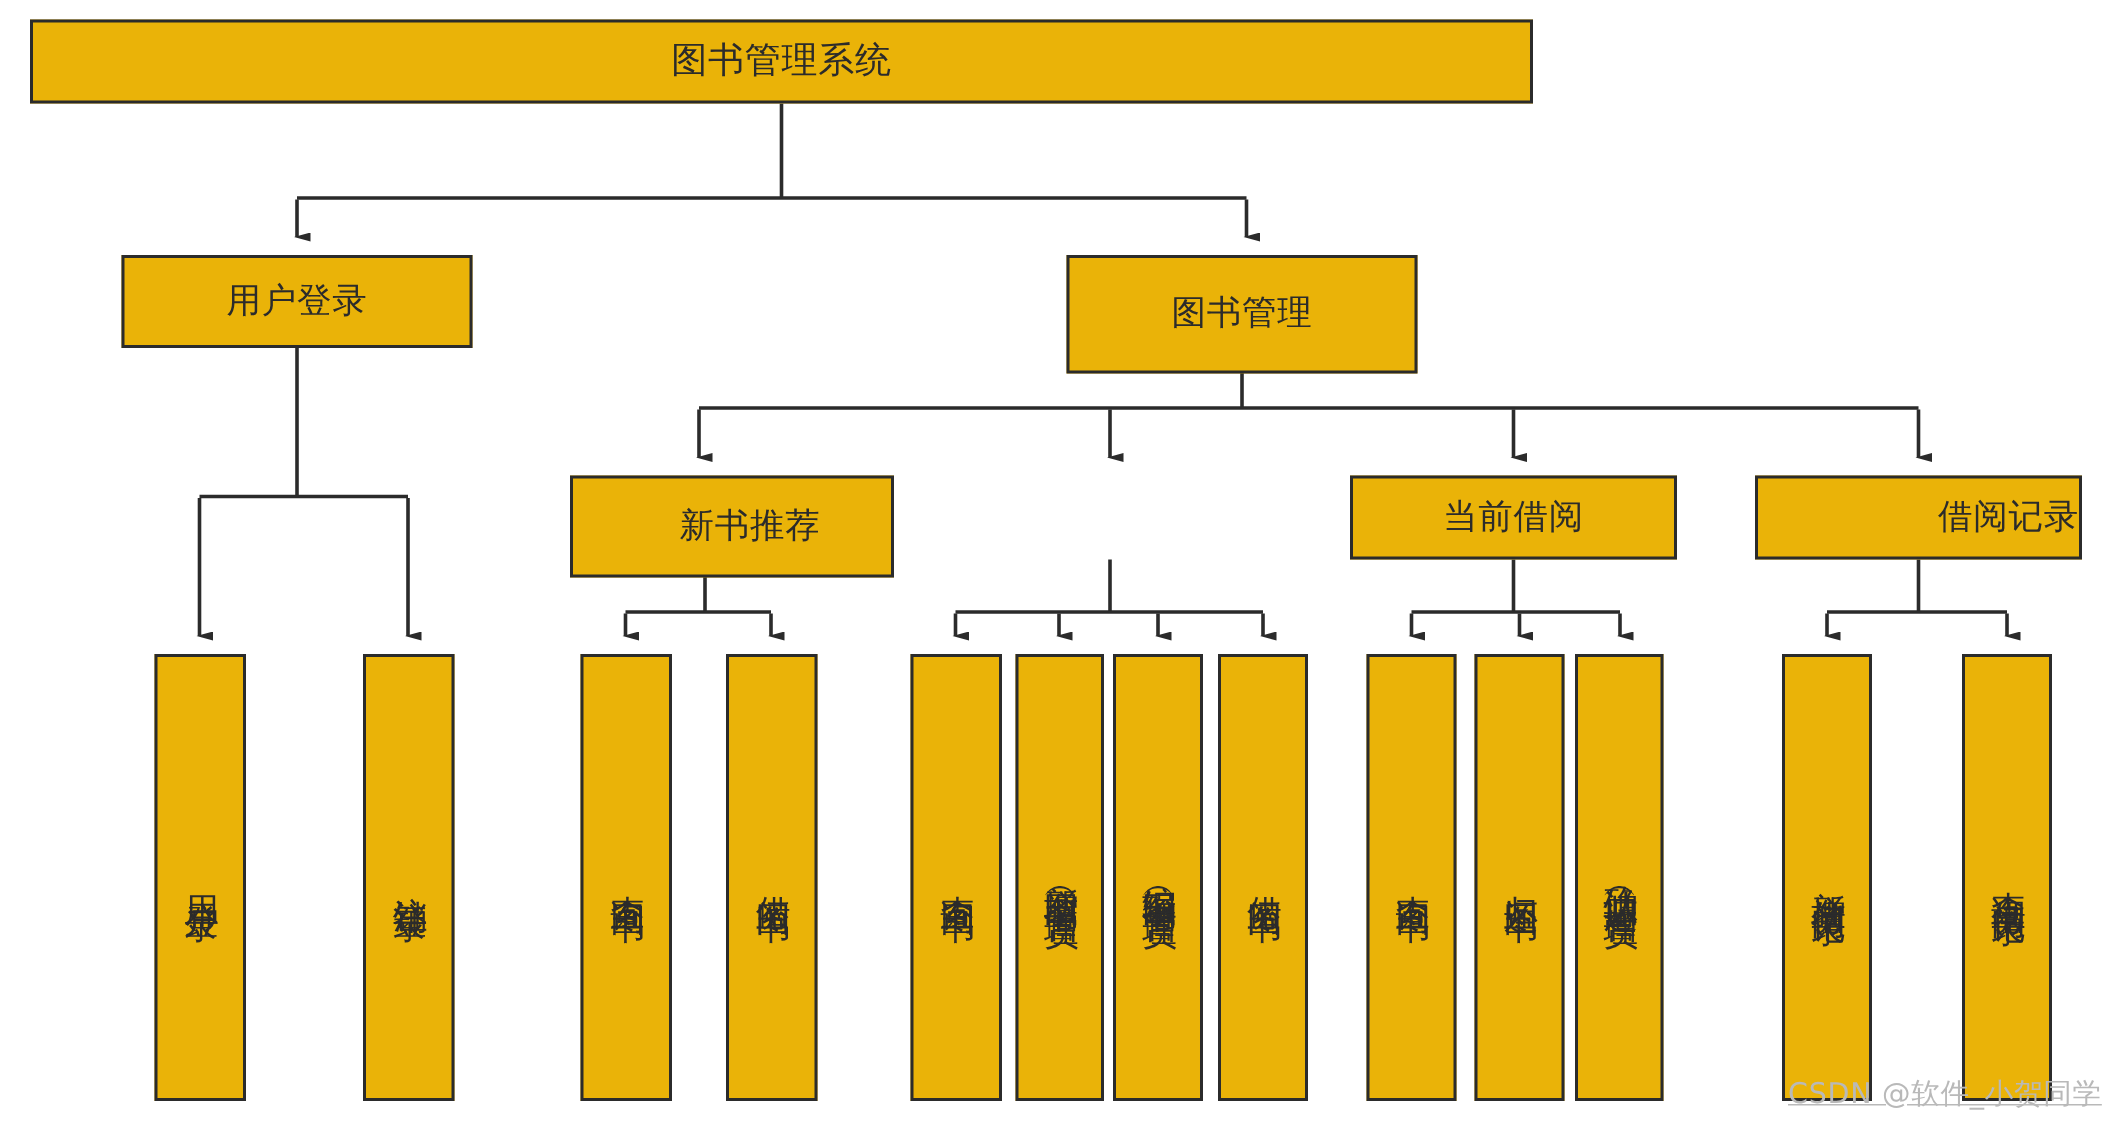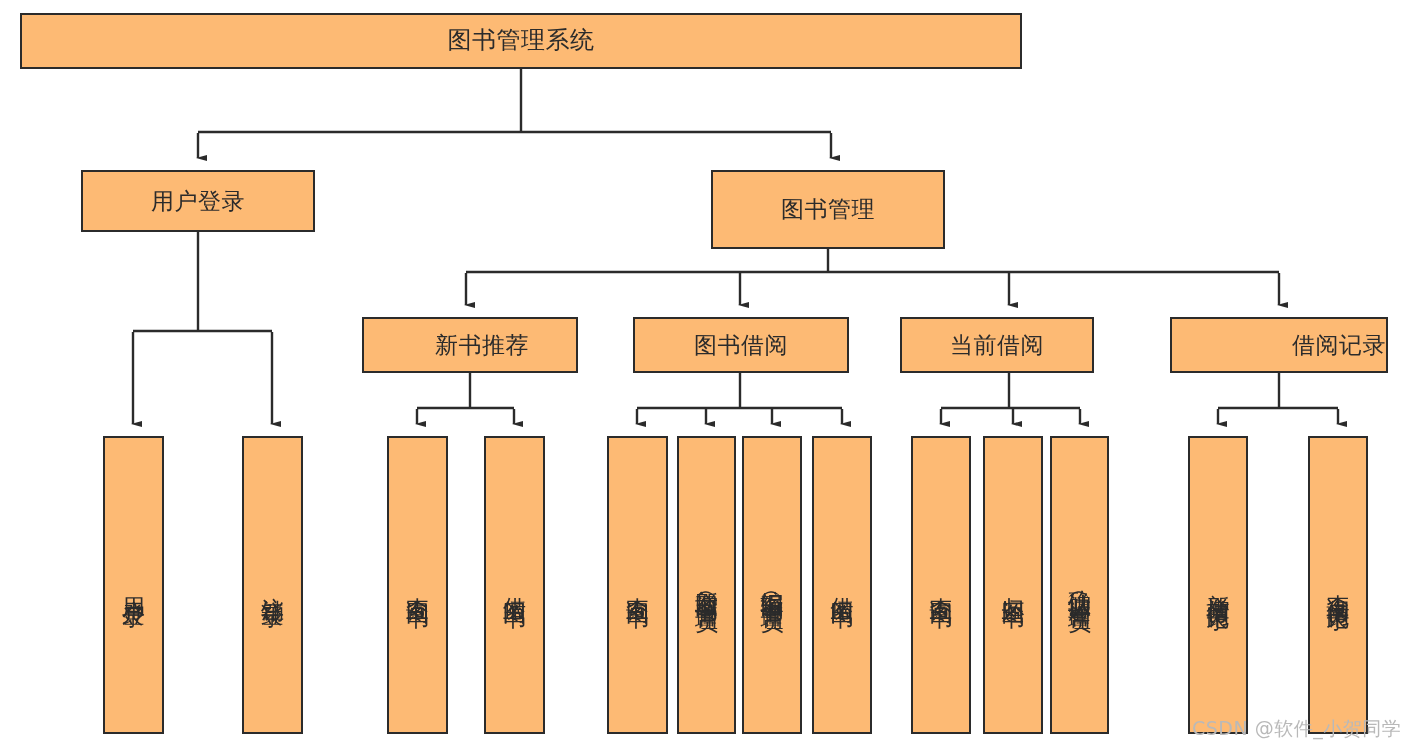--- a/index.html
+++ b/index.html
@@ -21,21 +21,21 @@
     position: absolute;
     left: 0;
     top: 0;
     width: 1405px;
     height: 747px;
     pointer-events: none;
   }
   .node {
     position: absolute;
     box-sizing: border-box;
-    background: #fdba74;
+    background: #eab308;
     border: 2.5px solid #2b2b2b;
     display: flex;
     align-items: center;
     justify-content: center;
     color: #2b2b2b;
   }
   .node .label {
     font-size: 23px;
     line-height: 1.15;
     letter-spacing: 0.5px;
@@ -123,27 +123,24 @@
     <span class="label">图书管理系统</span>
   </div>
 
   <div class="node" style="left:81px; top:170px; width:234px; height:62px;">
     <span class="label">用户登录</span>
   </div>
   <div class="node" style="left:711px; top:170px; width:234px; height:79px;">
     <span class="label">图书管理</span>
   </div>
 
-  <div class="node" style="left:362px; top:317px; width:216px; height:56px;padding-left:24px;">
+  <div class="node" style="left:380px; top:317px; width:216px; height:68px;padding-left:24px;">
     <span class="label">新书推荐</span>
   </div>
-  <div class="node" style="left:633px; top:317px; width:216px; height:56px;">
-    <span class="label">图书借阅</span>
-  </div>
-  <div class="node" style="left:900px; top:317px; width:194px; height:56px;">
+  <div class="node" style="left:900px; top:317px; width:218px; height:56px;">
     <span class="label">当前借阅</span>
   </div>
   <div class="node" style="left:1170px; top:317px; width:218px; height:56px;justify-content:flex-end;">
     <span class="label">借阅记录</span>
   </div>
 
   <div class="node vertical" style="left:103px; top:436px; width:61px; height:298px;">
     <span class="label">用户登录</span>
   </div>
   <div class="node vertical" style="left:242px; top:436px; width:61px; height:298px;">
@@ -176,15 +173,15 @@
   <div class="node vertical" style="left:1050px; top:436px; width:59px; height:298px;">
     <span class="label">确认归还（管理员）</span>
   </div>
   <div class="node vertical" style="left:1188px; top:436px; width:60px; height:298px;">
     <span class="label">新增借阅记录</span>
   </div>
   <div class="node vertical" style="left:1308px; top:436px; width:60px; height:298px;">
     <span class="label">查询借阅记录</span>
   </div>
 
-  <div class="watermark" style="left:1192px; top:716px;">CSDN @软件_小贺同学</div>
+  <div class="watermark" style="left:1192px; top:716px;text-decoration:underline;">CSDN @软件_小贺同学</div>
 
 </div>
 
 </body></html>

